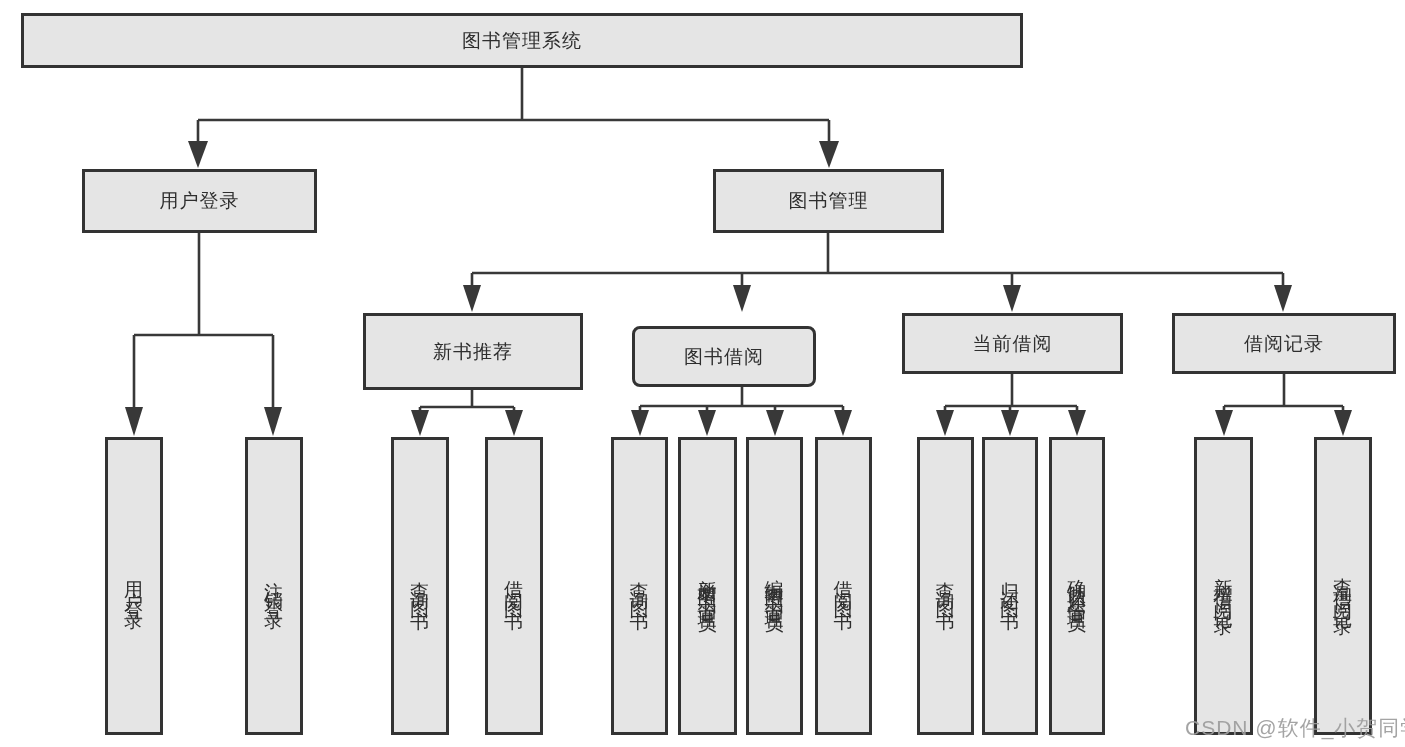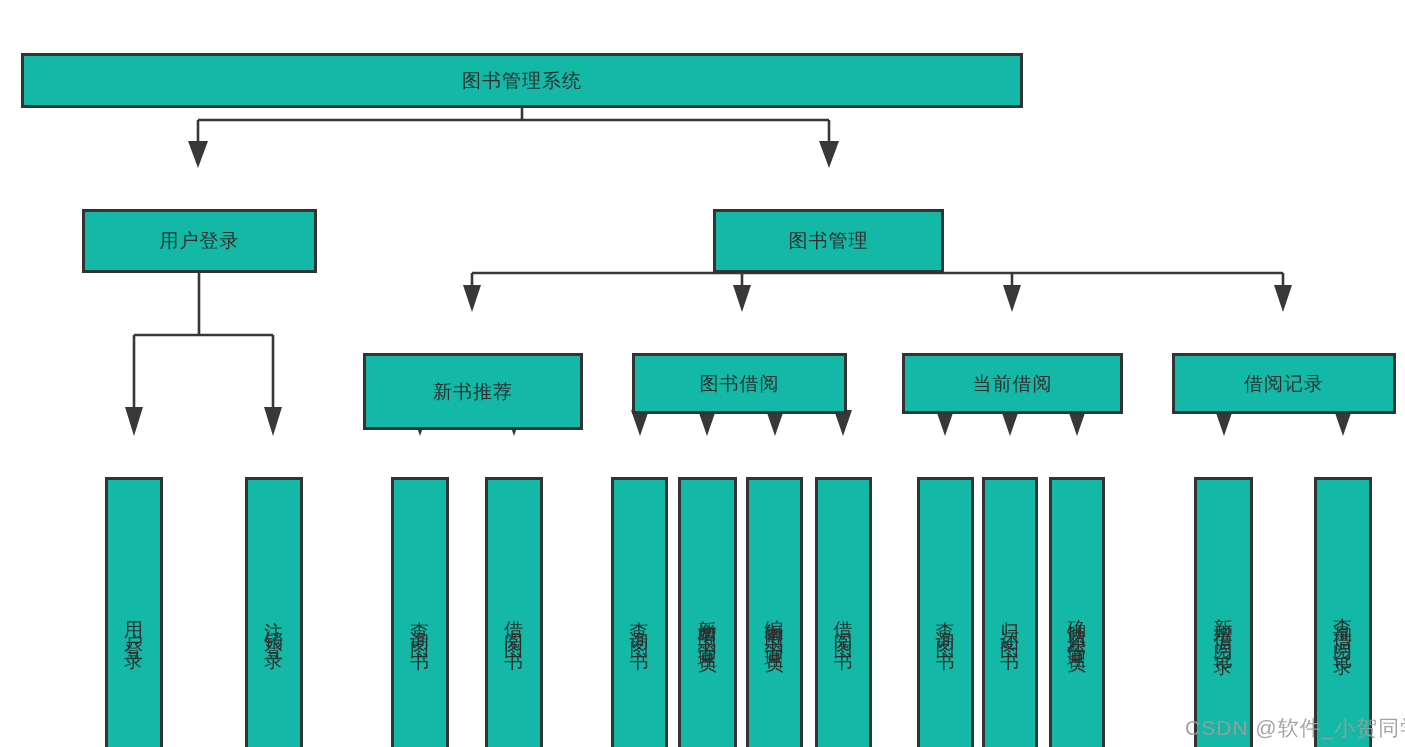--- a/index.html
+++ b/index.html
@@ -6,22 +6,22 @@
   body{
     width:1405px;height:747px;position:relative;overflow:hidden;
     background:#ffffff;
     font-family:"Liberation Sans","DejaVu Sans",sans-serif;
     color:#2e2e2e;
   }
   .stage{position:absolute;inset:0;width:1405px;height:747px;}
   svg.connectors{position:absolute;left:0;top:0;z-index:1;}
   .node{
     position:absolute;z-index:2;box-sizing:border-box;
-    background:#14b8a6;border:3px solid #333333;
-    display:flex;align-items:center;justify-content:center;margin-top:40px;
+    background:#e5e5e5;border:3px solid #333333;
+    display:flex;align-items:center;justify-content:center;
   }
   .hbox{font-size:19px;letter-spacing:1px;}
   .vbox{font-size:19px;}
   .vbox .vtext{
     writing-mode:vertical-rl;text-orientation:mixed;
     letter-spacing:10px;line-height:1;white-space:nowrap;
   }
   .watermark{
     position:absolute;z-index:3;font-size:21px;letter-spacing:1px;
     white-space:nowrap;pointer-events:none;
@@ -86,21 +86,21 @@
   <div class="node hbox" style="left:82px;top:169px;width:235px;height:64px;">
     <span>用户登录</span>
   </div>
   <div class="node hbox" style="left:713px;top:169px;width:231px;height:64px;">
     <span>图书管理</span>
   </div>
 
   <div class="node hbox" style="left:363px;top:313px;width:220px;height:77px;">
     <span>新书推荐</span>
   </div>
-  <div class="node hbox" style="left:632px;top:313px;width:215px;height:61px;">
+  <div class="node hbox" style="left:632px;top:326px;width:184px;height:61px;border-radius:8px;">
     <span>图书借阅</span>
   </div>
   <div class="node hbox" style="left:902px;top:313px;width:221px;height:61px;">
     <span>当前借阅</span>
   </div>
   <div class="node hbox" style="left:1172px;top:313px;width:224px;height:61px;">
     <span>借阅记录</span>
   </div>
 
   <div class="node vbox" style="left:105px;top:437px;width:58px;height:298px;">

